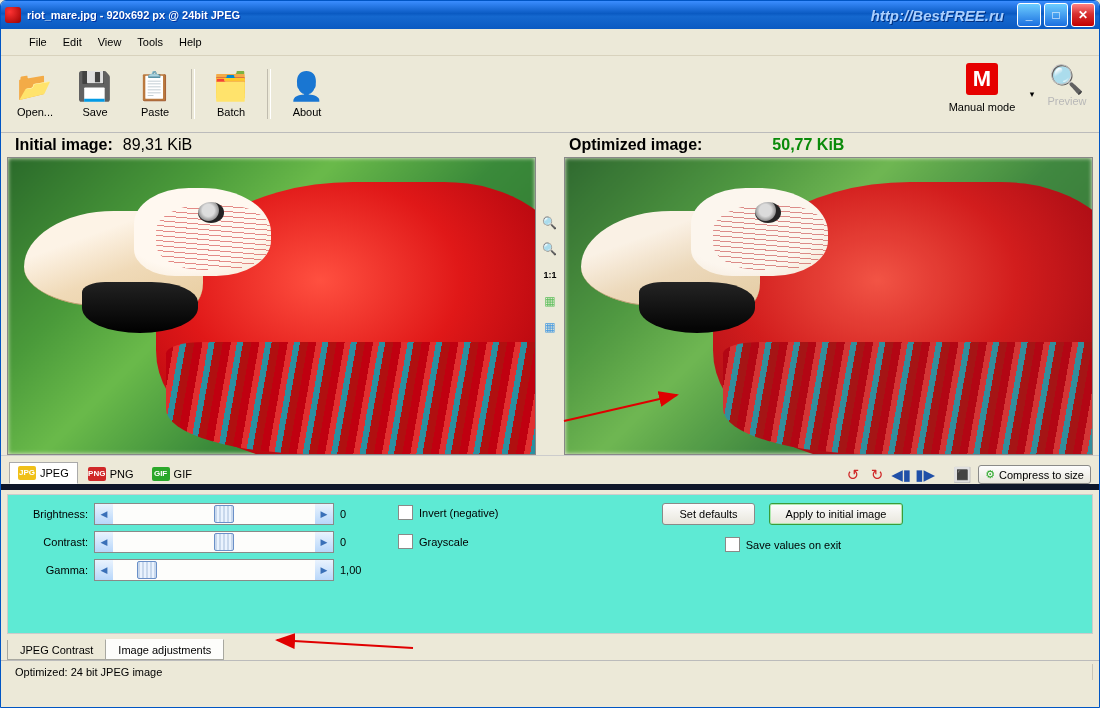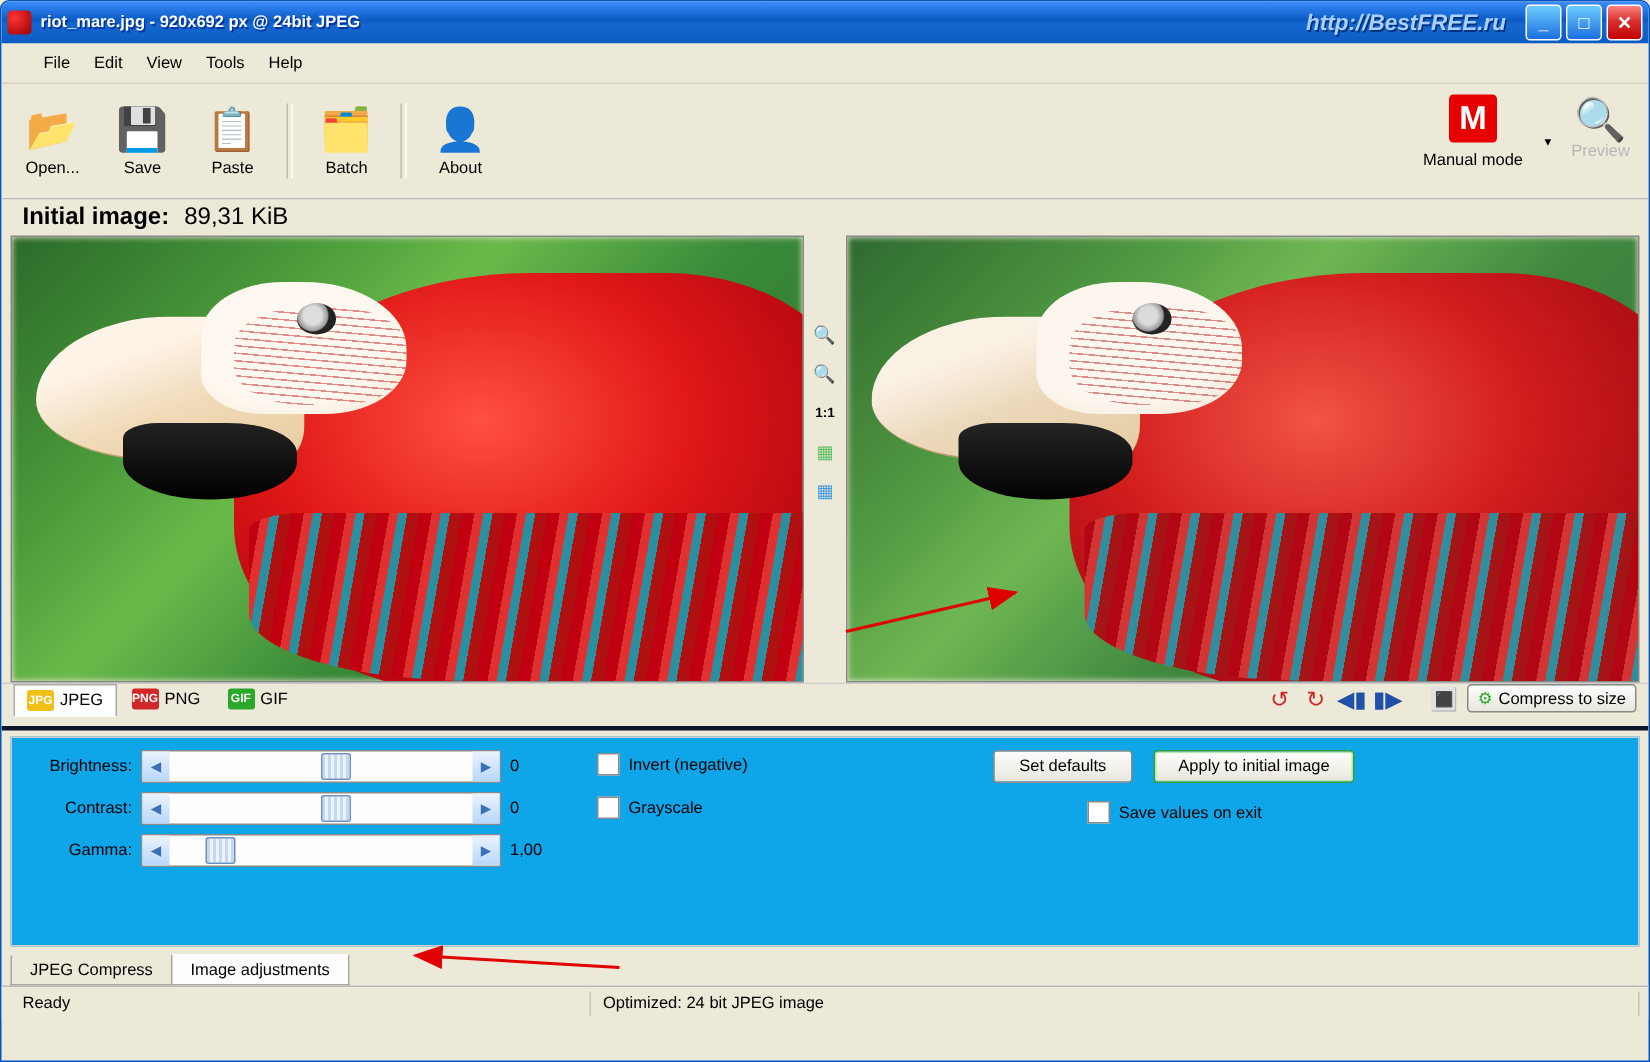--- a/index.html
+++ b/index.html
@@ -35,28 +35,28 @@
 .parrot{position:absolute;inset:0;}
 .parrot .bg{position:absolute;inset:0;background:linear-gradient(135deg,#2a6a2a 0%,#4a9a3a 25%,#6aba4a 40%,#3a8a3a 60%,#2a6a2a 100%);filter:blur(2px);}
 .parrot .body{position:absolute;left:28%;top:8%;width:78%;height:95%;background:radial-gradient(ellipse at 40% 35%,#ff5040 0%,#e01818 40%,#b80810 70%,#900008 100%);border-radius:48% 30% 30% 40%;}
 .parrot .feath{position:absolute;left:30%;bottom:0;width:72%;height:38%;background:repeating-linear-gradient(100deg,#c00010 0 8px,#e03030 8px 14px,#2a90a0 14px 20px,#b01010 20px 28px);border-radius:10% 0 0 40%;}
 .parrot .beakUpper{position:absolute;left:3%;top:18%;width:34%;height:32%;background:linear-gradient(160deg,#fdf3e6 30%,#f0dab8 60%,#e8cda0);border-radius:60% 40% 10% 55%/70% 50% 30% 50%;border-bottom:1px solid #c0a070;}
 .parrot .beakLower{position:absolute;left:14%;top:42%;width:22%;height:17%;background:linear-gradient(#222,#000);border-radius:20% 40% 50% 50%;}
 .parrot .face{position:absolute;left:24%;top:10%;width:26%;height:30%;background:radial-gradient(ellipse at 40% 40%,#fff8f0 60%,#f5e6d0);border-radius:40% 50% 40% 30%;}
 .parrot .faceStripes{position:absolute;left:28%;top:16%;width:22%;height:22%;background:repeating-linear-gradient(5deg,transparent 0 4px,rgba(200,30,30,.5) 4px 5px);border-radius:40%;}
 .parrot .eye{position:absolute;left:36%;top:15%;width:5%;height:7%;background:radial-gradient(circle at 40% 40%,#ddd 30%,#999 50%,#222 55%);border-radius:50%;}
 .redarrow{position:absolute;left:558px;top:230px;pointer-events:none;z-index:10;}
-.formatbar{height:28px;background:#ece9d8;border-top:1px solid #ccc;border-bottom:3px solid #0f172a;display:flex;align-items:flex-start;padding:0 8px;gap:2px;}
+.formatbar{height:28px;background:#ece9d8;border-top:1px solid #ccc;border-bottom:6px solid #0f172a;display:flex;align-items:flex-end;padding:0 8px;gap:2px;}
 .fmttab{display:flex;align-items:center;padding:3px 8px;cursor:pointer;gap:4px;}
 .fmttab.active{background:#fff;border:1px solid #aaa;border-bottom-color:#fff;}
 .fmtchip{display:inline-block;width:18px;height:14px;border-radius:2px;color:#fff;font-size:8px;font-weight:bold;text-align:center;line-height:14px;}
 .transformbar{margin-left:auto;display:flex;align-items:center;gap:6px;}
 .tricon{width:18px;height:18px;display:flex;align-items:center;justify-content:center;cursor:pointer;font-size:15px;}
 .compressbtn{display:flex;align-items:center;padding:2px 6px;border:1px solid #8a8a88;background:linear-gradient(#fdfdfd,#e8e6dc);border-radius:3px;cursor:pointer;gap:4px;}
-.adjustpanel{height:122px;background:#0ea5e9;border:1px solid #ccc;margin:4px 6px 0;padding:8px 10px;display:flex;align-items:flex-start;gap:24px;}
+.adjustpanel{height:122px;background:#5eead4;border:1px solid #ccc;margin:4px 6px 0;padding:8px 10px;display:flex;align-items:flex-start;gap:24px;}
 .sliders{width:356px;}
 .srow{display:flex;align-items:center;margin-bottom:6px;}
 .srow label{width:70px;text-align:right;margin-right:6px;}
 .slider{flex:1;height:20px;border:1px solid #8a8a88;background:#fdfdfb;position:relative;display:flex;align-items:center;}
 .slider .arr{width:18px;height:100%;background:linear-gradient(#eaf3fe,#b8d7fa);display:flex;align-items:center;justify-content:center;font-size:9px;color:#3a70b8;cursor:pointer;}
 .slider .track{flex:1;position:relative;height:100%;}
 .slider .thumb{position:absolute;top:1px;width:18px;height:16px;background:repeating-linear-gradient(90deg,#c8d8ec 0 2px,#eaf3fe 2px 4px);border:1px solid #6a90c8;border-radius:2px;}
 .srow .val{width:34px;margin-left:6px;}
 .checks{display:flex;flex-direction:column;gap:14px;margin-top:2px;}
 .chk{display:flex;align-items:center;gap:6px;}
@@ -132,20 +132,24 @@
     </div>
     <div class="previewbtn">
         <div class="ico">🔍</div>
         <span>Preview</span>
       </div>
   </div>
 
   <div class="infobar">
     <span class="lbl">Initial image:</span>
     <span class="val">89,31 KiB</span>
+    <div class="rightsec" style="width:516px;">
+      <span class="lbl">Optimized image:</span>
+      <span class="optsize">50,77 KiB</span>
+    </div>
   </div>
 
   <div class="previewrow" style="position:relative;">
     <div class="imgpane">
       <div class="parrot">
           <div class="bg"></div>
           <div class="body"></div>
           <div class="feath"></div>
           <div class="beakUpper"></div>
           <div class="beakLower"></div>
@@ -262,29 +266,28 @@
         <div class="pushbtn green"><span>Apply to initial image</span></div>
       </div>
       <div class="chk">
           <div class="chkbox"></div>
           <span>Save values on exit</span>
         </div>
     </div>
   </div>
 
   <div class="bottomtabs">
-    <div class="btab"><span>JPEG Compress</span></div>
+    <div class="btab"><span>JPEG Contrast</span></div>
     <div class="btab active"><span>Image adjustments</span></div>
     <svg class="redarrow2" width="150" height="24">
         <defs>
           <marker id="ah2" markerWidth="10" markerHeight="8" refX="9" refY="4" orient="auto">
             <path d="M0,0 L10,4 L0,8 z" fill="#e00000"></path>
           </marker>
         </defs>
         <line x1="144" y1="18" x2="8" y2="10" stroke="#e00000" stroke-width="2" marker-end="url(#ah2)"></line>
       </svg>
   </div>
 
   <div class="statusbar">
-    <div class="statuscell wide">Ready</div>
     <div class="statuscell" style="flex:1;">Optimized: 24 bit JPEG image</div>
   </div>
 </div>
 
 </body></html>

